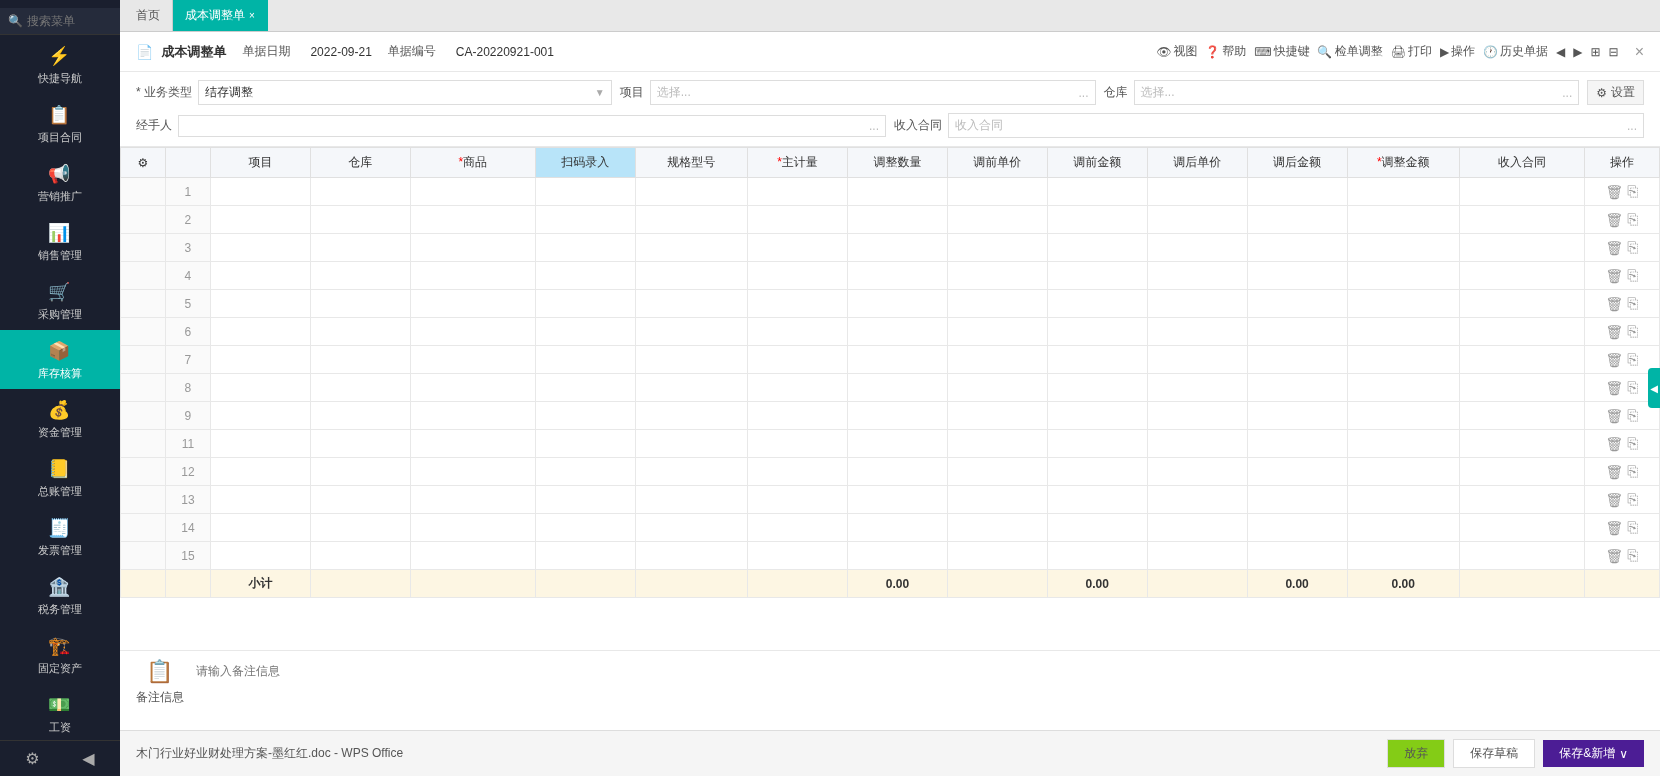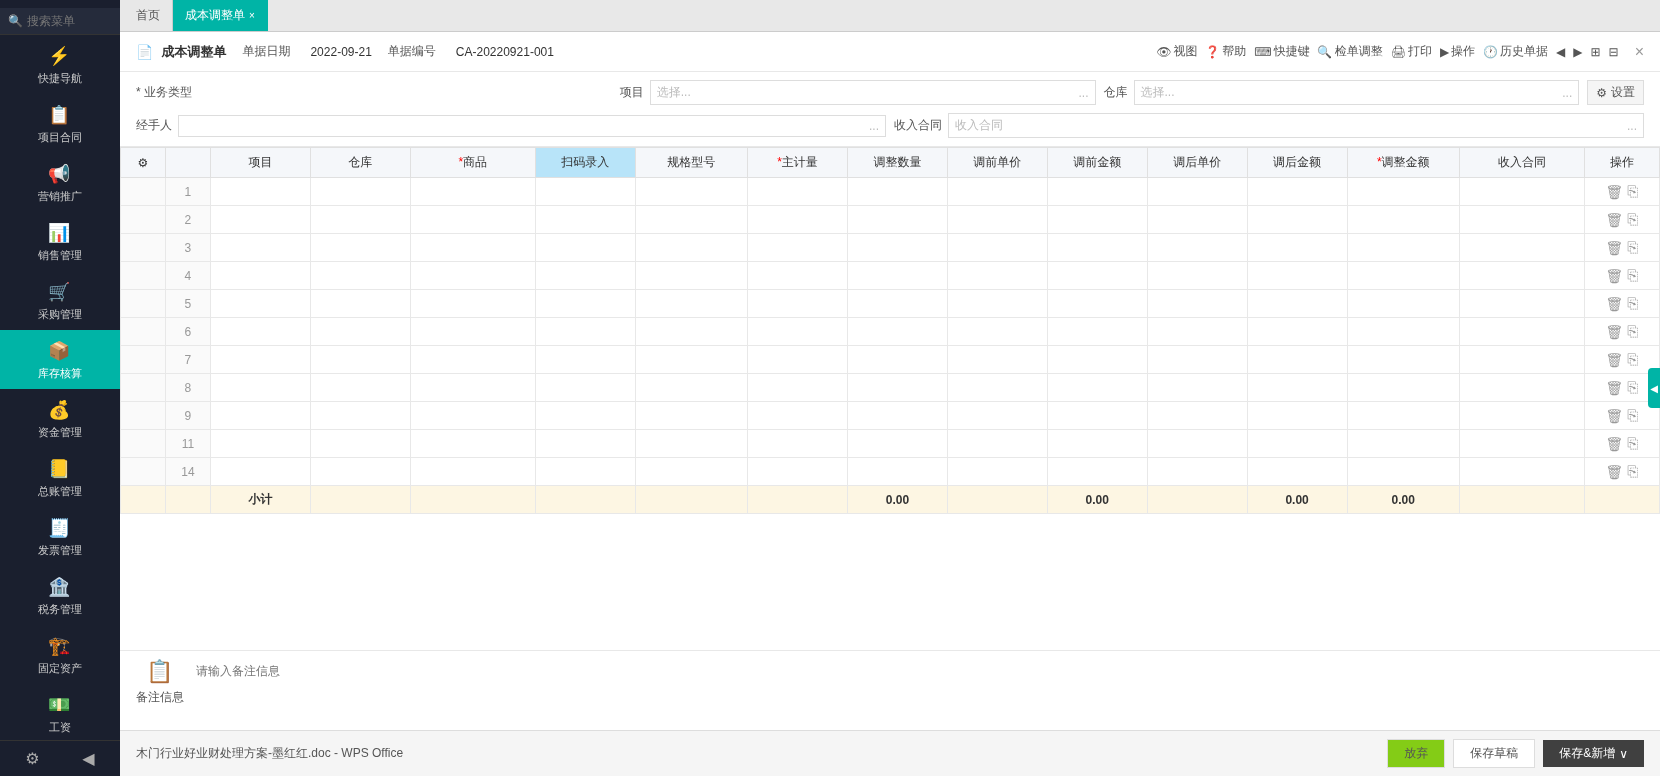--- a/index.html
+++ b/index.html
@@ -157,21 +157,21 @@
     .footer-left { margin-right: auto; color: #555; font-size: 12px; }
     .btn-discard {
       border: 1px solid #ddd; background: #84cc16; padding: 5px 16px;
       font-size: 12px; color: #555; cursor: pointer;
     }
     .btn-draft {
       border: 1px solid #ddd; background: #fff; padding: 5px 16px;
       font-size: 12px; color: #555; cursor: pointer;
     }
     .btn-save {
-      background: #404040; color: #fff; border: none;
+      background: #4c1d95; color: #fff; border: none;
       padding: 5px 16px; font-size: 12px; cursor: pointer;
       display: flex; align-items: center; gap: 4px;
     }
     .btn-save-arrow { font-size: 12px; }
 
     
     .green-indicator {
       position: fixed; right: 0; top: 50%; transform: translateY(-50%);
       width: 12px; background: #00b4a6; height: 40px;
       border-radius: 4px 0 0 4px; display: flex; align-items: center;
@@ -312,20 +312,24 @@
             <span>⊟</span>
           </span>
         </div>
       <span class="close-doc">×</span>
     </div>
 
     <div class="form-area">
       <div class="form-row">
         <div class="form-group">
           <span class="form-label">* 业务类型</span>
+          <div class="form-select">
+            <span>结存调整</span>
+            <span class="dropdown-arrow">▼</span>
+          </div>
         </div>
         <div class="form-group">
           <span class="form-label">项目</span>
           <div class="form-input">
             <span class="placeholder">选择...</span>
             <span class="dots">...</span>
           </div>
         </div>
         <div class="form-group">
           <span class="form-label">仓库</span>
@@ -605,21 +609,90 @@
               <td></td>
               <td>
                 <div class="action-cell">
                   <span class="action-btn">🗑</span>
                   <span class="action-btn">⎘</span>
                 </div>
               </td>
             </tr>
             <tr>
               <td class="gear-col" style="background: rgb(250, 250, 250);"></td>
+              <td class="row-num">12</td>
+              <td></td>
+              <td></td>
+              <td></td>
+              <td></td>
+              <td></td>
+              <td></td>
+              <td></td>
+              <td></td>
+              <td></td>
+              <td></td>
+              <td></td>
+              <td></td>
+              <td></td>
+              <td>
+                <div class="action-cell">
+                  <span class="action-btn">🗑</span>
+                  <span class="action-btn">⎘</span>
+                </div>
+              </td>
+            </tr>
+            <tr>
+              <td class="gear-col" style="background: rgb(250, 250, 250);"></td>
+              <td class="row-num">13</td>
+              <td></td>
+              <td></td>
+              <td></td>
+              <td></td>
+              <td></td>
+              <td></td>
+              <td></td>
+              <td></td>
+              <td></td>
+              <td></td>
+              <td></td>
+              <td></td>
+              <td></td>
+              <td>
+                <div class="action-cell">
+                  <span class="action-btn">🗑</span>
+                  <span class="action-btn">⎘</span>
+                </div>
+              </td>
+            </tr>
+            <tr>
+              <td class="gear-col" style="background: rgb(250, 250, 250);"></td>
               <td class="row-num">14</td>
+              <td></td>
+              <td></td>
+              <td></td>
+              <td></td>
+              <td></td>
+              <td></td>
+              <td></td>
+              <td></td>
+              <td></td>
+              <td></td>
+              <td></td>
+              <td></td>
+              <td></td>
+              <td>
+                <div class="action-cell">
+                  <span class="action-btn">🗑</span>
+                  <span class="action-btn">⎘</span>
+                </div>
+              </td>
+            </tr>
+            <tr>
+              <td class="gear-col" style="background: rgb(250, 250, 250);"></td>
+              <td class="row-num">15</td>
               <td></td>
               <td></td>
               <td></td>
               <td></td>
               <td></td>
               <td></td>
               <td></td>
               <td></td>
               <td></td>
               <td></td>

